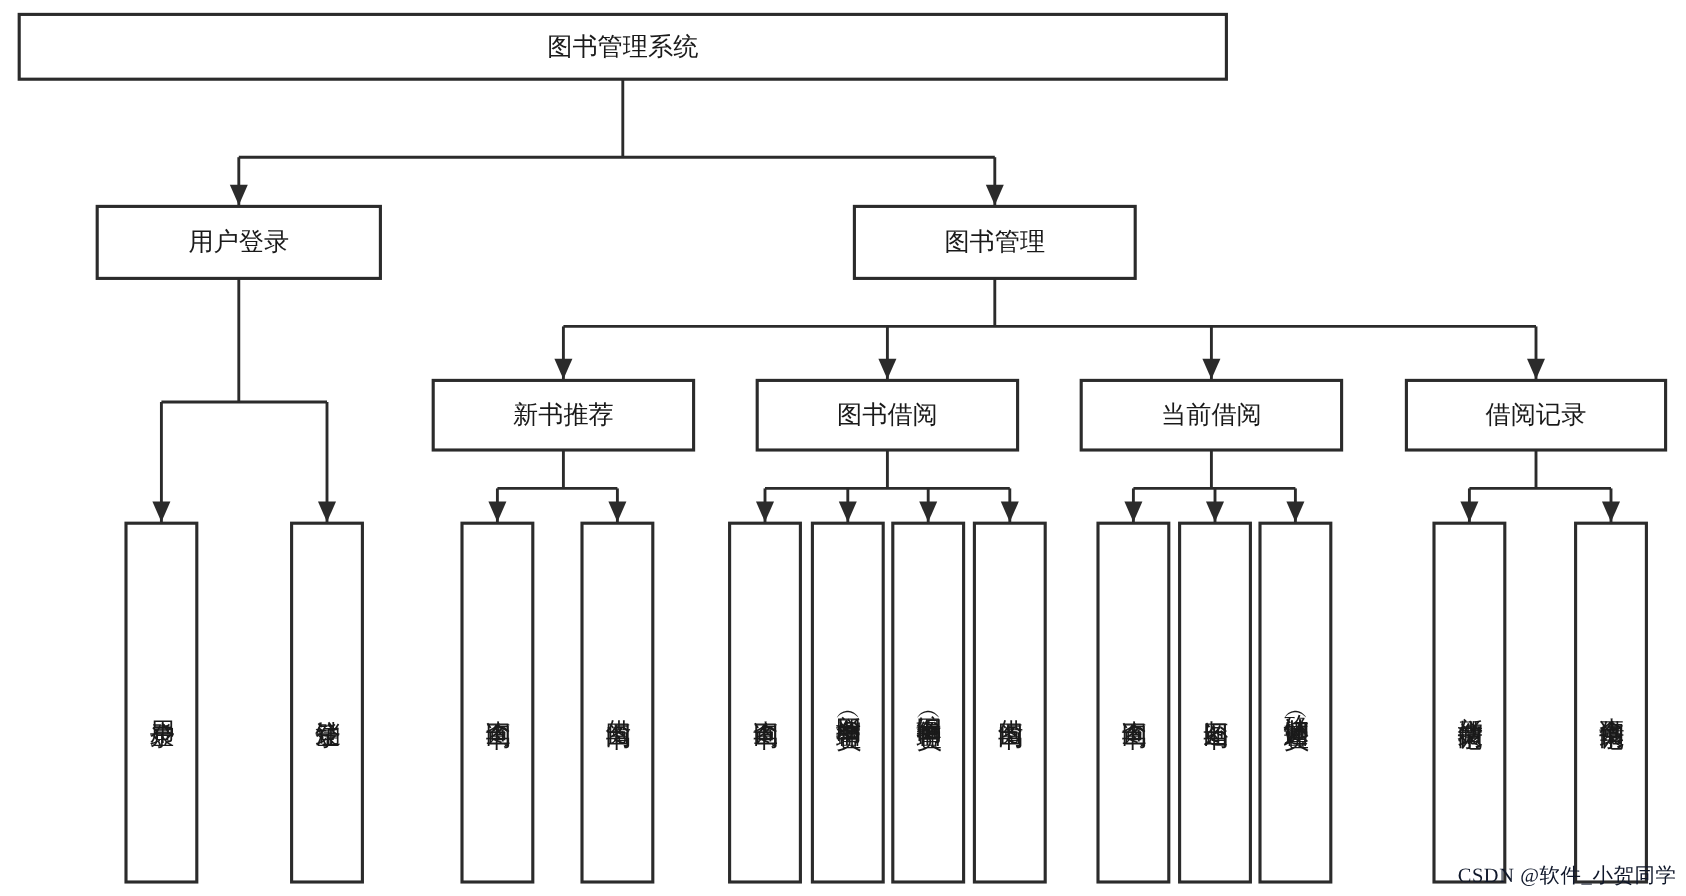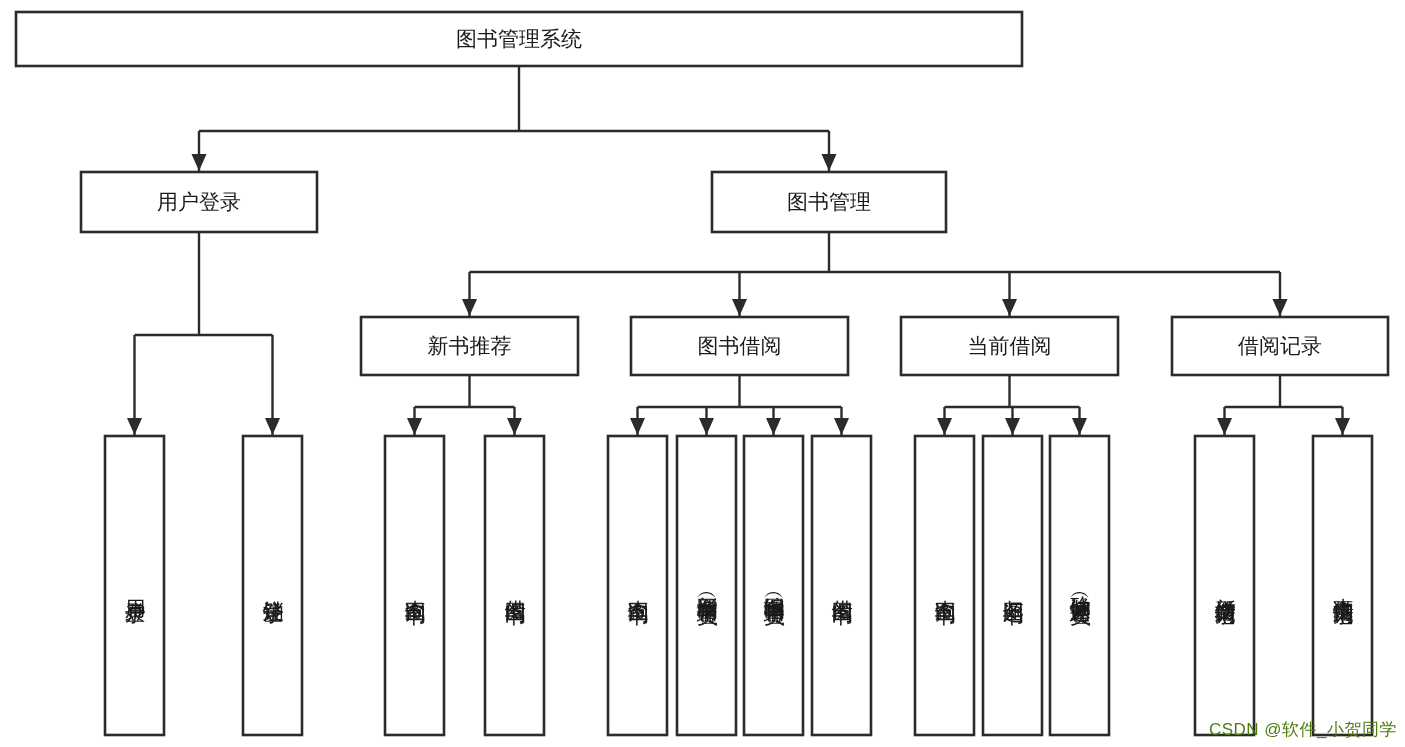--- a/index.html
+++ b/index.html
@@ -64,23 +64,23 @@
     font-size: 21px;
     line-height: 1.12;
     letter-spacing: 1.5px;
     color: #1a1a1a;
     white-space: nowrap;
   }
   .watermark {
     position: absolute;
     right: 8px;
     bottom: 6px;
-    font-family: Liberation Sans, sans-serif;
+    font-family: Liberation Serif, serif;
     font-size: 17px;
-    color: #4d7c0f;
+    color: #0f172a;
     letter-spacing: 0.5px;
     user-select: none;
   }
 </style>
 </head>
 <body>
 
 <div id="diagram-root">
 
   <svg class="flow" viewBox="0 0 1405 747">

